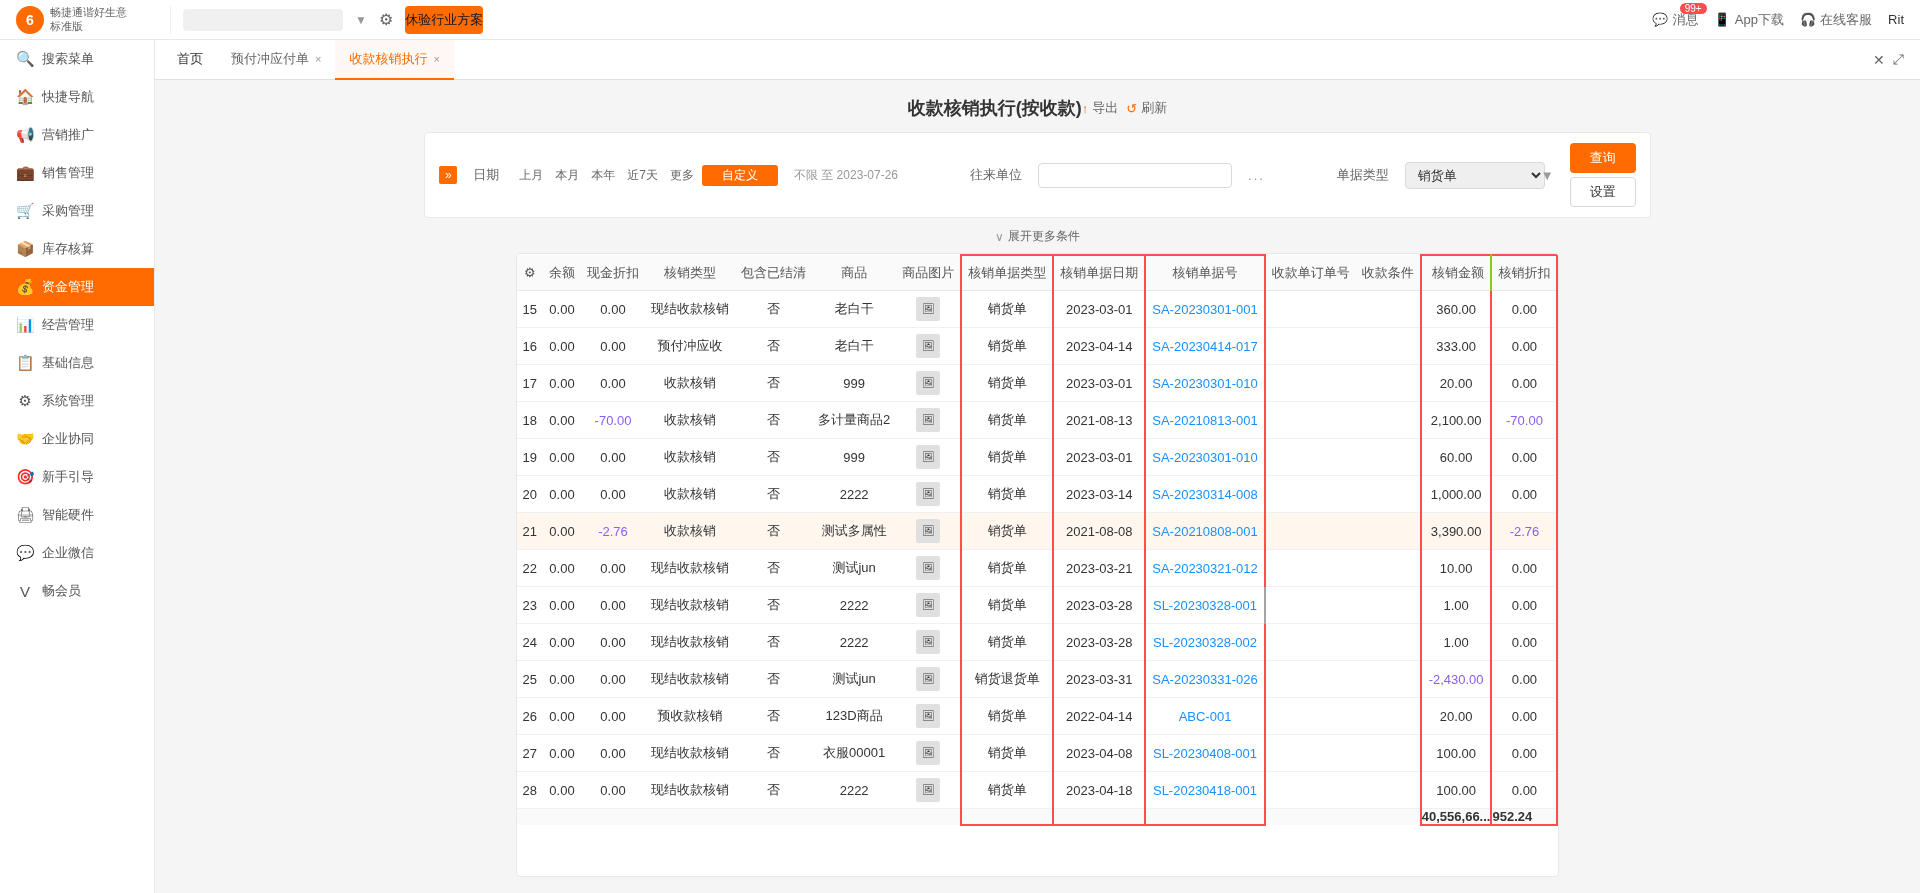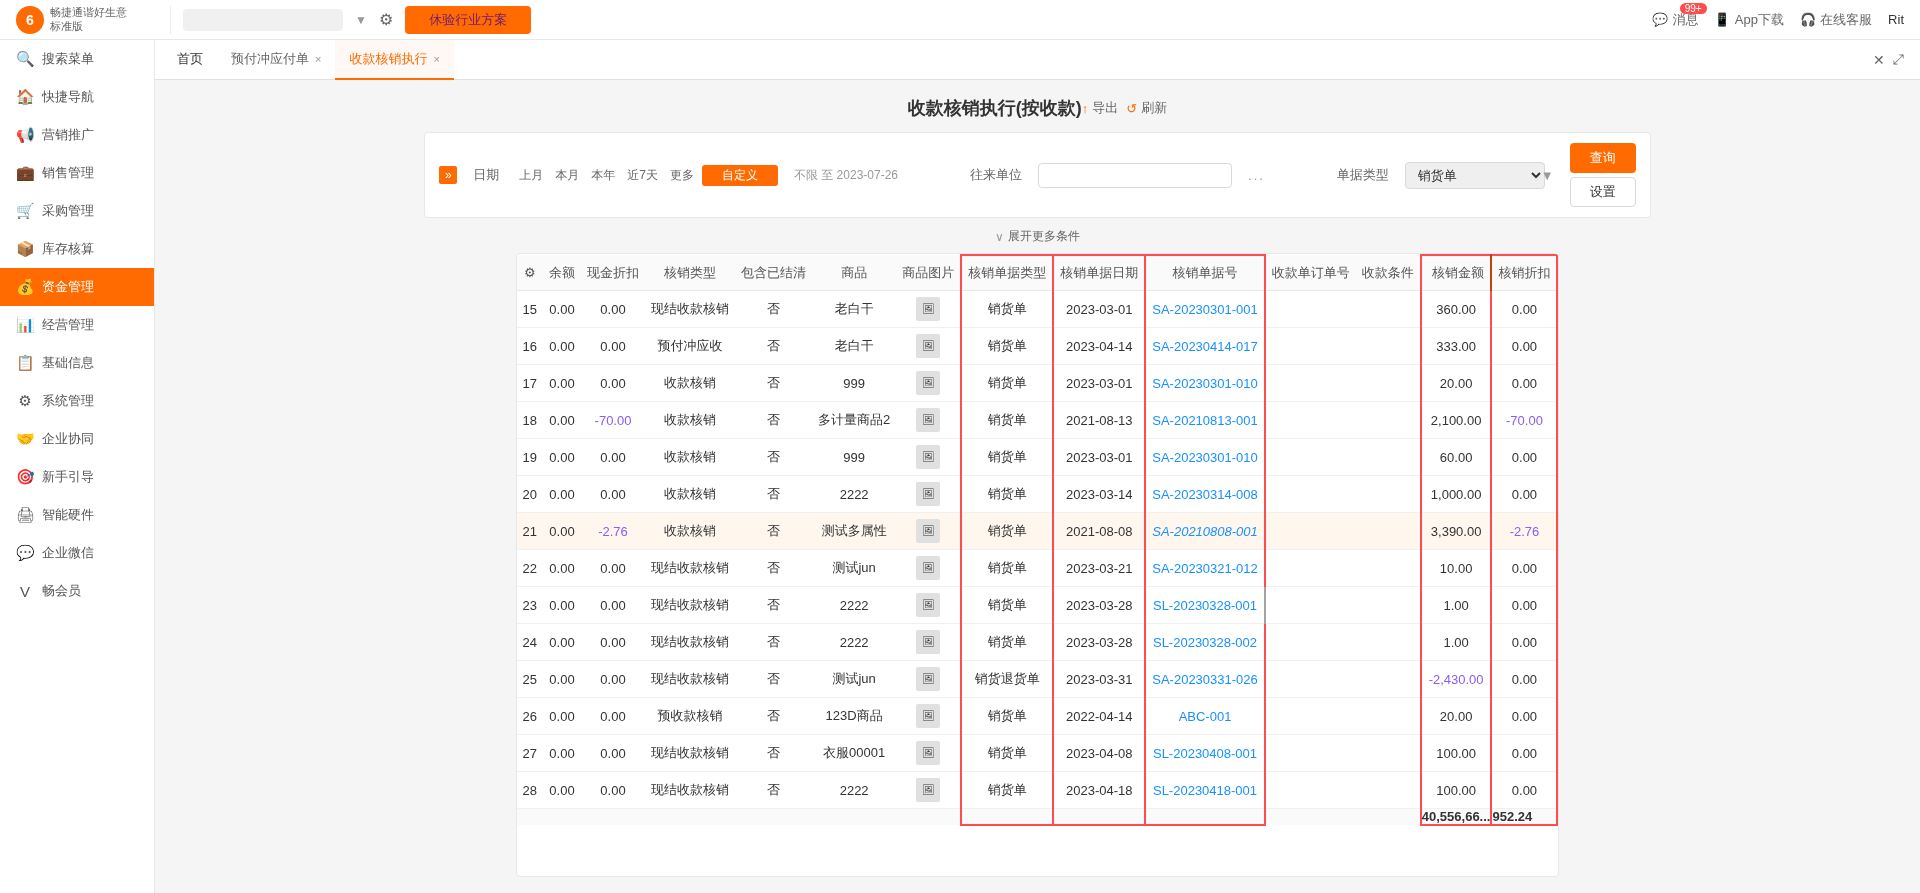--- a/index.html
+++ b/index.html
@@ -5,21 +5,21 @@
     * { box-sizing: border-box; margin: 0; padding: 0; }
     body { font-family: 'Microsoft YaHei', Arial, sans-serif; font-size: 13px; background: #f5f5f5; color: #333; overflow: hidden; height: 893px; }
 
     
     .top-bar { height: 40px; background: #fff; display: flex; align-items: center; padding: 0 16px; border-bottom: 1px solid #e8e8e8; gap: 12px; }
     .logo-area { width: 155px; display: flex; align-items: center; gap: 6px; border-right: 1px solid #eee; padding-right: 12px; }
     .logo-icon { width: 28px; height: 28px; background: #ff6b00; border-radius: 50%; display: flex; align-items: center; justify-content: center; color: white; font-size: 14px; font-weight: bold; }
     .logo-text { font-size: 12px; color: #666; line-height: 1.2; }
     .breadcrumb-input { background: #f0f0f0; border: none; border-radius: 4px; padding: 4px 8px; font-size: 12px; color: #999; width: 140px; }
     .gear-btn { background: none; border: none; cursor: pointer; font-size: 16px; color: #666; }
-    .industry-btn { background: #ff6b00; color: #701a75; border: none; border-radius: 4px; padding: 5px 24px; font-size: 13px; cursor: pointer; }
+    .industry-btn { background: #ff6b00; color: #0f172a; border: none; border-radius: 4px; padding: 5px 0; font-size: 13px; cursor: pointer; }
     .top-right { margin-left: auto; display: flex; align-items: center; gap: 16px; font-size: 13px; color: #666; }
     .msg-badge { position: relative; display: inline-flex; align-items: center; gap: 4px; }
     .badge { background: #ff4d4f; color: white; border-radius: 10px; padding: 0 5px; font-size: 10px; position: absolute; top: -8px; right: -8px; }
 
     
     .layout { display: flex; height: calc(893px - 40px); }
     .sidebar { width: 155px; background: #fff; border-right: 1px solid #e8e8e8; display: flex; flex-direction: column; overflow-y: auto; }
     .sidebar-item { display: flex; align-items: center; gap: 8px; padding: 10px 16px; cursor: pointer; color: #555; font-size: 13px; }
     .sidebar-item.active { background: #ff6b00; color: #fff; }
     .sidebar-item .icon { font-size: 15px; width: 18px; text-align: center; }
@@ -258,21 +258,21 @@
               <th>现金折扣</th>
               <th>核销类型</th>
               <th>包含已结清</th>
               <th>商品</th>
               <th>商品图片</th>
               <th style="border-left:2px solid #ff4d4f;border-right:2px solid #ff4d4f;border-top:2px solid #ff4d4f;">核销单据类型</th>
               <th style="border-left:2px solid #ff4d4f;border-right:2px solid #ff4d4f;border-top:2px solid #ff4d4f;">核销单据日期</th>
               <th style="border-left:2px solid #ff4d4f;border-right:2px solid #ff4d4f;border-top:2px solid #ff4d4f;">核销单据号</th>
               <th>收款单订单号</th>
               <th>收款条件</th>
-              <th style="border-left:2px solid #ff4d4f;border-right:2px solid #c2410c;border-top:2px solid #ff4d4f;padding-left:10px;">核销金额</th>
+              <th style="border-left:2px solid #ff4d4f;border-right:2px solid #84cc16;border-top:2px solid #ff4d4f;padding-left:10px;">核销金额</th>
               <th style="border-left:2px solid #ff4d4f;border-right:2px solid #ff4d4f;border-top:2px solid #ff4d4f;">核销折扣</th>
             </tr>
           </thead>
           <tbody id="table-body">
           <tr>
     <td>15</td>
     <td>0.00</td>
     <td class="">0.00</td>
     <td>现结收款核销</td>
     <td>否</td>
@@ -369,21 +369,21 @@
               <tr class="highlighted">
     <td>21</td>
     <td>0.00</td>
     <td class="negative">-2.76</td>
     <td>收款核销</td>
     <td>否</td>
     <td>测试多属性</td>
     <td><span style="display:inline-block;width:24px;height:24px;background:#e0e0e0;border-radius:2px;font-size:10px;line-height:24px;">🖼</span></td>
     <td style="border-left:2px solid #ff4d4f;border-right:2px solid #ff4d4f;">销货单</td>
     <td style="border-left:2px solid #ff4d4f;border-right:2px solid #ff4d4f;">2021-08-08</td>
-    <td style="border-left:2px solid #ff4d4f;border-right:2px solid #ff4d4f;font-style:italic;"><a class="link-text">SA-20210808-001</a></td>
+    <td style="border-left:2px solid #ff4d4f;border-right:2px solid #ff4d4f;"><a class="link-text">SA-20210808-001</a></td>
     <td></td>
     <td></td>
     <td class="" style="border-left:2px solid #ff4d4f;border-right:2px solid #ff4d4f;">3,390.00</td>
     <td class="negative" style="border-left:2px solid #ff4d4f;border-right:2px solid #ff4d4f;">-2.76</td>
   </tr>
               <tr>
     <td>22</td>
     <td>0.00</td>
     <td class="">0.00</td>
     <td>现结收款核销</td>

